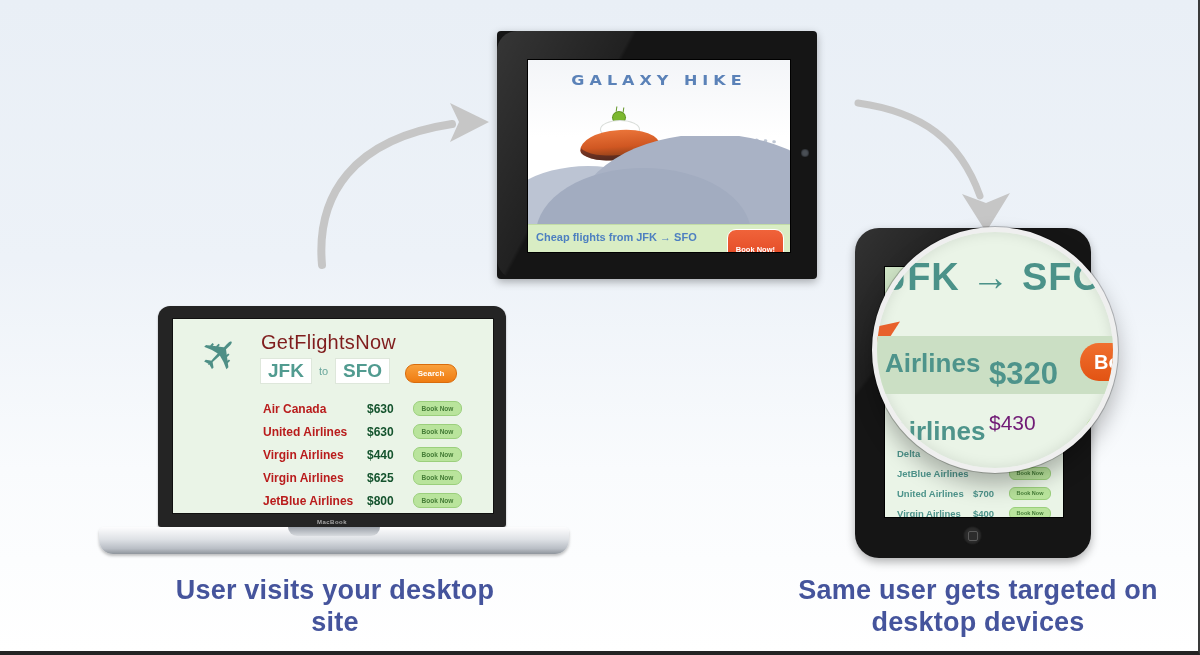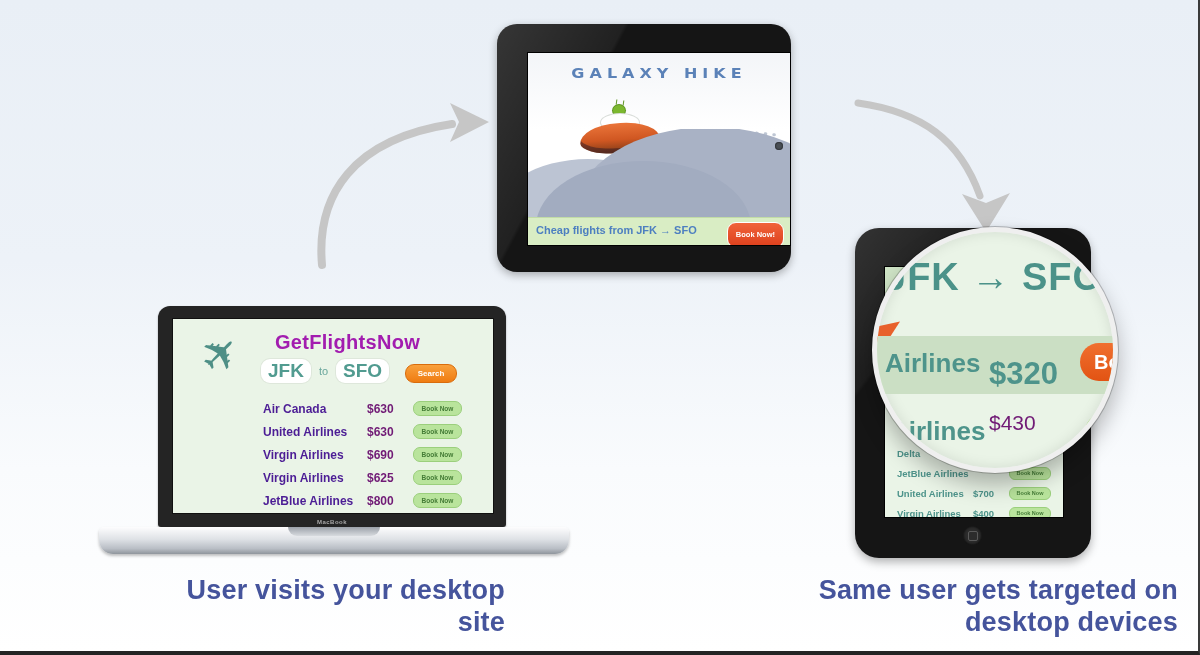--- a/index.html
+++ b/index.html
@@ -19,37 +19,37 @@
   .laptop-display{position:absolute;left:14px;top:12px;width:320px;height:194px;
     background:#eaf4e7;border:1px solid #101010;}
   .laptop-base{position:absolute;left:99px;top:527px;width:470px;height:27px;
     background:linear-gradient(180deg,#fdfdfe 0%,#dfe2e6 45%,#b9bec5 80%,#8f959c 100%);
     border-radius:5px 5px 14px 14px;box-shadow:0 2px 3px rgba(0,0,0,.25);}
   .laptop-notch{position:absolute;left:50%;top:0;transform:translateX(-50%);width:92px;height:9px;
     background:linear-gradient(180deg,#9ba1a9,#d8dbdf);border-radius:0 0 10px 10px;}
   
   .site-plane{position:absolute;left:28px;top:8px;font-family:"DejaVu Sans",sans-serif;
     font-size:46px;color:#4e8f86;transform:rotate(-45deg);}
-  .site-title{position:absolute;left:102px;top:12px;font-size:20px;font-weight:bold;color:#a21caf;letter-spacing:.3px;}
+  .site-title{position:absolute;left:88px;top:12px;font-size:20px;font-weight:normal;color:#7f1d1d;letter-spacing:.3px;}
   .site-route{position:absolute;left:88px;top:40px;display:flex;align-items:center;gap:8px;}
-  .route-field{background:#ffffff;border-radius:9px;padding:1px 7px;font-size:19px;font-weight:bold;
+  .route-field{background:#ffffff;border-radius:0;padding:1px 7px;font-size:19px;font-weight:bold;
     color:#519b90;box-shadow:0 0 0 1px rgba(0,0,0,.05);}
   .route-to{font-size:11px;font-weight:normal;color:#6aa79d;}
   .search-btn{position:absolute;left:232px;top:45px;width:50px;height:17px;border-radius:9px;
     background:linear-gradient(180deg,#f9a03c,#ef7c12);border:1px solid #d96c0c;
     color:#fff;font-size:8px;font-weight:bold;text-align:center;line-height:17px;}
   .site-rows{position:absolute;left:90px;top:78px;width:218px;}
   .site-row{display:grid;grid-template-columns:104px 46px 1fr;align-items:center;height:23px;}
-  .site-row .al{font-size:12px;font-weight:bold;color:#4c1d95;}
-  .site-row .pr{font-size:12px;font-weight:bold;color:#701a75;}
+  .site-row .al{font-size:12px;font-weight:bold;color:#b91c1c;}
+  .site-row .pr{font-size:12px;font-weight:bold;color:#14532d;}
   .pill-green{width:47px;height:13px;border-radius:7px;background:#b9e49c;border:1px solid #9bcf7c;
     color:#447c36;font-size:6.5px;font-weight:bold;text-align:center;line-height:13px;}
   
-  .tablet{position:absolute;left:497px;top:24px;width:294px;height:248px;background:#151515;
-    border-radius:20px;box-shadow:0 3px 8px rgba(0,0,0,.3);}
+  .tablet{position:absolute;left:497px;top:31px;width:320px;height:248px;background:#151515;
+    border-radius:4px;box-shadow:0 3px 8px rgba(0,0,0,.3);}
   .tablet:before{content:"";position:absolute;inset:0;border-radius:20px;
     background:linear-gradient(118deg,rgba(255,255,255,.14) 0%,rgba(255,255,255,.05) 30%,rgba(255,255,255,0) 31%);}
   .tablet-cam{position:absolute;right:8px;top:118px;width:8px;height:8px;border-radius:50%;
     background:#4a4f55;box-shadow:inset 0 0 2px #000;}
   .tablet-screen{position:absolute;left:30px;top:28px;width:262px;height:192px;overflow:hidden;
     background:linear-gradient(180deg,#f3f5f8,#ffffff 40%);border:1px solid #000;}
   .game-logo{position:absolute;left:0;right:0;top:10px;text-align:center;
     font-family:"DejaVu Sans",sans-serif;font-size:16px;font-weight:bold;color:#5b82b8;
     letter-spacing:5px;transform:scaleY(.92);}
   .hills{position:absolute;left:0;right:0;bottom:26px;height:90px;overflow:hidden;}
@@ -64,21 +64,21 @@
     border-left:1px solid #5f9422;border-right:1px solid #5f9422;transform:rotate(8deg);}
   .ufo .dome{position:absolute;left:21px;top:11px;width:38px;height:17px;border-radius:50%;
     background:#ffffff;box-shadow:0 0 0 1px #d9ddd9;}
   .ufo .saucer{position:absolute;left:0;top:20px;width:80px;height:30px;
     background:linear-gradient(180deg,#ea7439 0%,#d05722 55%,#7c3a17 100%);
     border-radius:50% 50% 46% 46%/ 62% 62% 42% 42%;transform:rotate(-4deg);
     box-shadow:inset 0 -5px 0 rgba(30,20,40,.45);}
   .ad-banner{position:absolute;left:0;right:0;bottom:0;height:27px;background:#d9edc4;
     border-top:1px solid #c2dca6;}
   .ad-text{position:absolute;left:8px;top:6px;font-size:11px;font-weight:bold;color:#4d7fc0;}
-  .ad-btn{position:absolute;right:6px;top:4px;padding:4px 8px;height:16px;border-radius:9px;
+  .ad-btn{position:absolute;right:6px;top:4px;padding:12px 8px;height:16px;border-radius:9px;
     background:linear-gradient(180deg,#f0633a,#dd3f1c);border:1px solid #fff;
     color:#fff;font-size:7.5px;font-weight:bold;line-height:16px;}
   
   .mobile{position:absolute;left:855px;top:228px;width:236px;height:330px;background:#151515;
     border-radius:24px;box-shadow:0 4px 10px rgba(0,0,0,.3);}
   .mobile:before{content:"";position:absolute;inset:0;border-radius:24px;
     background:linear-gradient(128deg,rgba(255,255,255,.13) 0%,rgba(255,255,255,.04) 26%,rgba(255,255,255,0) 27%);}
   .mobile-screen{position:absolute;left:29px;top:38px;width:178px;height:250px;
     background:#eaf4e7;border:1px solid #000;overflow:hidden;}
   .m-header{position:absolute;left:0;right:0;top:0;height:26px;background:#cfe4c6;
@@ -105,21 +105,21 @@
   .lens-p1{position:absolute;left:112px;top:124px;font-size:31px;font-weight:bold;color:#4e948b;}
   .lens-b1{position:absolute;left:203px;top:111px;width:84px;height:38px;border-radius:20px;
     background:linear-gradient(180deg,#f0702f,#e25313);color:#fff;font-size:20px;font-weight:bold;
     text-align:left;line-height:38px;padding-left:14px;}
   .lens-a2{position:absolute;left:13px;top:184px;font-size:26px;font-weight:bold;color:#4e948b;}
   .lens-p2{position:absolute;left:112px;top:179px;font-size:21px;font-weight:normal;color:#701a75;}
   .lens-b2{position:absolute;left:208px;top:182px;width:78px;height:35px;border-radius:18px;
     background:#a8d87d;color:#fff;font-size:19px;font-weight:bold;line-height:35px;padding-left:13px;}
   .lens-p3{position:absolute;left:112px;top:240px;font-size:31px;font-weight:bold;color:#4e948b;}
   
-  .caption{position:absolute;top:575px;text-align:right;font-size:27px;font-weight:bold;
+  .caption{position:absolute;top:575px;text-align:center;font-size:27px;font-weight:bold;
     color:#45549c;line-height:1.18;letter-spacing:.2px;}
   .caption.left{left:165px;width:340px;}
   .caption.right{left:778px;width:400px;}
 </style>
 </head>
 <body>
 
 <div class="canvas">
 
   <svg class="arrows" viewBox="0 0 1200 655">
@@ -145,21 +145,21 @@
           <span class="pr">$630</span>
           <span class="pill-green">Book Now</span>
         </div>
         <div class="site-row">
           <span class="al">United Airlines</span>
           <span class="pr">$630</span>
           <span class="pill-green">Book Now</span>
         </div>
         <div class="site-row">
           <span class="al">Virgin Airlines</span>
-          <span class="pr">$690</span>
+          <span class="pr">$440</span>
           <span class="pill-green">Book Now</span>
         </div>
         <div class="site-row">
           <span class="al">Virgin Airlines</span>
           <span class="pr">$625</span>
           <span class="pill-green">Book Now</span>
         </div>
         <div class="site-row">
           <span class="al">JetBlue Airlines</span>
           <span class="pr">$800</span>

